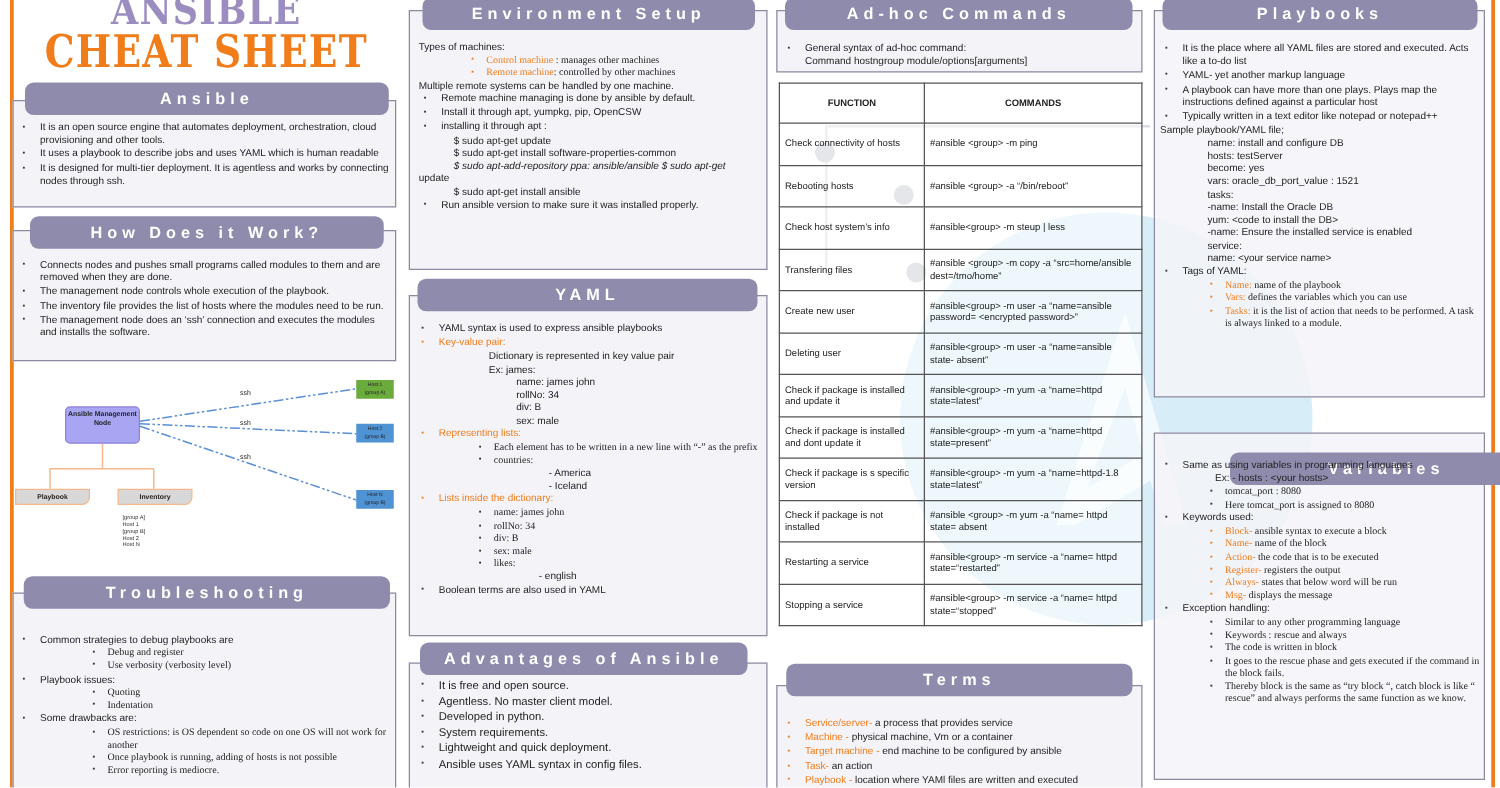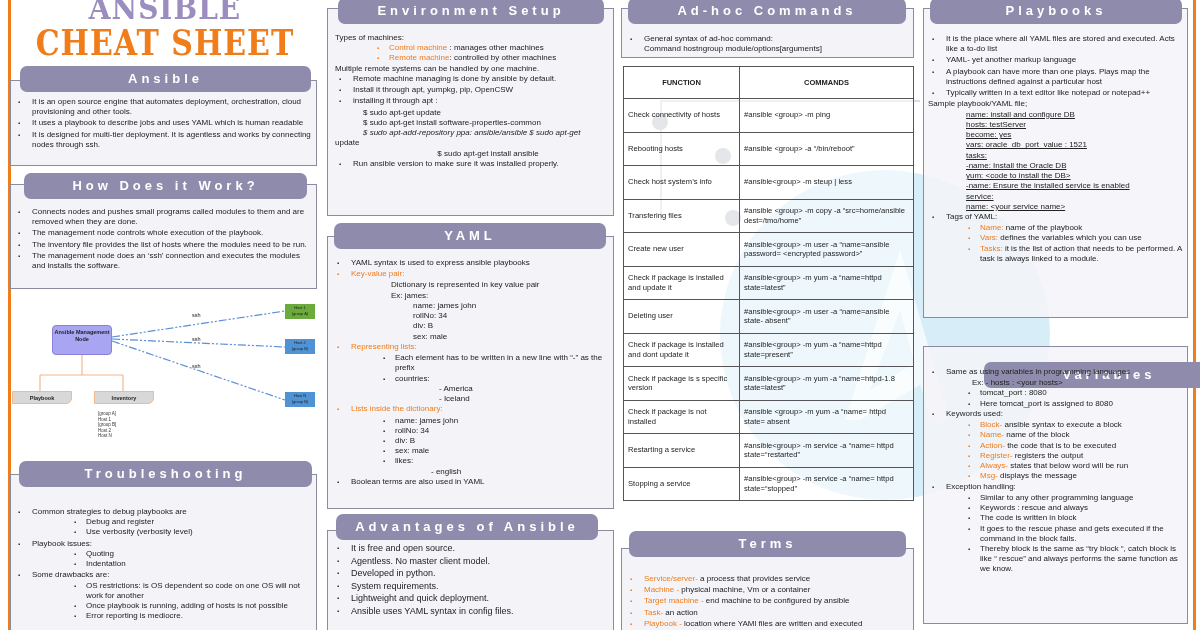--- a/index.html
+++ b/index.html
@@ -21,21 +21,21 @@
 
   .panel { position: absolute; background: #f4f3f8; border: 1px solid #8c8aa0; }
   .panel-head { position: absolute; background: #8f8bad; color: #fff; font-weight: bold; text-align: center; border-radius: 7px; letter-spacing: 4px; font-size: 13px; line-height: 26px; height: 26px; }
   .panel-body { position: absolute; left: 8px; right: 6px; }
 
   ul.b { list-style: none; }
   ul.b > li { position: relative; padding-left: 18px; margin-bottom: 1px; }
   ul.b > li::before { content: "▪"; position: absolute; left: 4px; top: 0; font-size: 6px; line-height: 10px; color: #333; }
   ul.b.orange > li::before { color: #f07c1a; }
   ul.sub { list-style: none; margin-left: 40px; }
-  ul.sub > li { position: relative; padding-left: 14px; }
+  ul.sub > li { position: relative; padding-left: 14px; font-family: Liberation Serif, serif; }
   ul.sub > li::before { content: "▪"; position: absolute; left: 2px; top: 0; font-size: 6px; line-height: 10px; color: #333; }
   ul.sub.orange > li::before { color: #f07c1a; }
   .hl { color: #f07c1a; }
   .ind1 { padding-left: 40px; }
   .ind2 { padding-left: 58px; }
   .ind3 { padding-left: 80px; }
 
   table.cmd { position: absolute; left: 623px; top: 66px; width: 291px; border-collapse: collapse; background: rgba(255,255,255,0.55); font-size: 7.6px; }
   table.cmd th, table.cmd td { border: 1px solid #555; padding: 3px 4px; vertical-align: middle; text-align: left; }
   table.cmd th { text-align: center; font-weight: bold; height: 32px; font-size: 7.5px; }
@@ -170,21 +170,21 @@
   <div>Multiple remote systems can be handled by one machine.</div>
   <ul class="b">
     <li>Remote machine managing is done by ansible by default.</li>
     <li>Install it through apt, yumpkg, pip, OpenCSW</li>
     <li>installing it through apt :</li>
   </ul>
   <div class="ind1" style="padding-left:28px;">$ sudo apt-get update</div>
   <div class="ind1" style="padding-left:28px;">$ sudo apt-get install software-properties-common</div>
   <div class="ind1" style="padding-left:28px;font-style:italic;">$ sudo apt-add-repository ppa: ansible/ansible $ sudo apt-get</div>
   <div>update</div>
-  <div class="ind1" style="padding-left:28px;text-align:center;">$ sudo apt-get install ansible</div>
+  <div class="ind1" style="padding-left:28px;">$ sudo apt-get install ansible</div>
   <ul class="b">
       <li>Run ansible version to make sure it was installed properly.</li>
     </ul>
 </div>
 
 <div class="panel" style="left:327px;top:236px;width:287px;height:273px;"></div>
 <div class="panel-head" style="left:334px;top:223px;width:272px;">YAML</div>
 <div class="panel-body" style="left:333px;top:258px;width:278px;">
   <ul class="b">
       <li>YAML syntax is used to express ansible playbooks</li>
@@ -266,26 +266,26 @@
       </tr>
     <tr>
         <td class="fn">Transfering files</td>
         <td>#ansible &lt;group&gt; -m copy -a “src=home/ansible dest=/tmo/home”</td>
       </tr>
     <tr>
         <td class="fn">Create new user</td>
         <td>#ansible&lt;group&gt; -m user -a “name=ansible password= &lt;encrypted password&gt;”</td>
       </tr>
     <tr>
+        <td class="fn">Deleting user</td>
+        <td>#ansible&lt;group&gt; -m user -a “name=ansible state- absent”</td>
+      </tr>
+    <tr>
         <td class="fn">Check if package is installed and update it</td>
         <td>#ansible&lt;group&gt; -m yum -a “name=httpd state=latest”</td>
-      </tr>
-    <tr>
-        <td class="fn">Deleting user</td>
-        <td>#ansible&lt;group&gt; -m user -a “name=ansible state- absent”</td>
       </tr>
     <tr>
         <td class="fn">Check if package is installed and dont update it</td>
         <td>#ansible&lt;group&gt; -m yum -a “name=httpd state=present”</td>
       </tr>
     <tr>
         <td class="fn">Check if package is s specific version</td>
         <td>#ansible&lt;group&gt; -m yum -a “name=httpd-1.8  state=latest”</td>
       </tr>
     <tr>
@@ -318,21 +318,21 @@
 <div class="panel" style="left:923px;top:8px;width:265px;height:310px;background:rgba(244,243,248,0.85);"></div>
 <div class="panel-head" style="left:930px;top:-2px;width:252px;">Playbooks</div>
 <div class="panel-body" style="left:928px;top:34px;width:258px;">
   <ul class="b">
     <li>It is the place where all YAML files are stored and executed. Acts like a to-do list</li>
     <li>YAML- yet another markup language</li>
     <li>A playbook can have more than one plays. Plays map the instructions defined against a particular host</li>
     <li>Typically written in a text editor like notepad or notepad++</li>
   </ul>
   <div>Sample playbook/YAML file;</div>
-  <div style="padding-left:38px;text-decoration:underline;">
+  <div style="padding-left:38px;">
     <div>name: install and configure DB</div>
     <div>hosts: testServer</div>
     <div>become: yes</div>
     <div>vars: oracle_db_port_value : 1521</div>
     <div>tasks:</div>
     <div>-name: Install the Oracle DB</div>
     <div>yum: &lt;code to install the DB&gt;</div>
     <div>-name: Ensure the installed service is enabled</div>
     <div>service:</div>
     <div>name: &lt;your service name&gt;</div>

